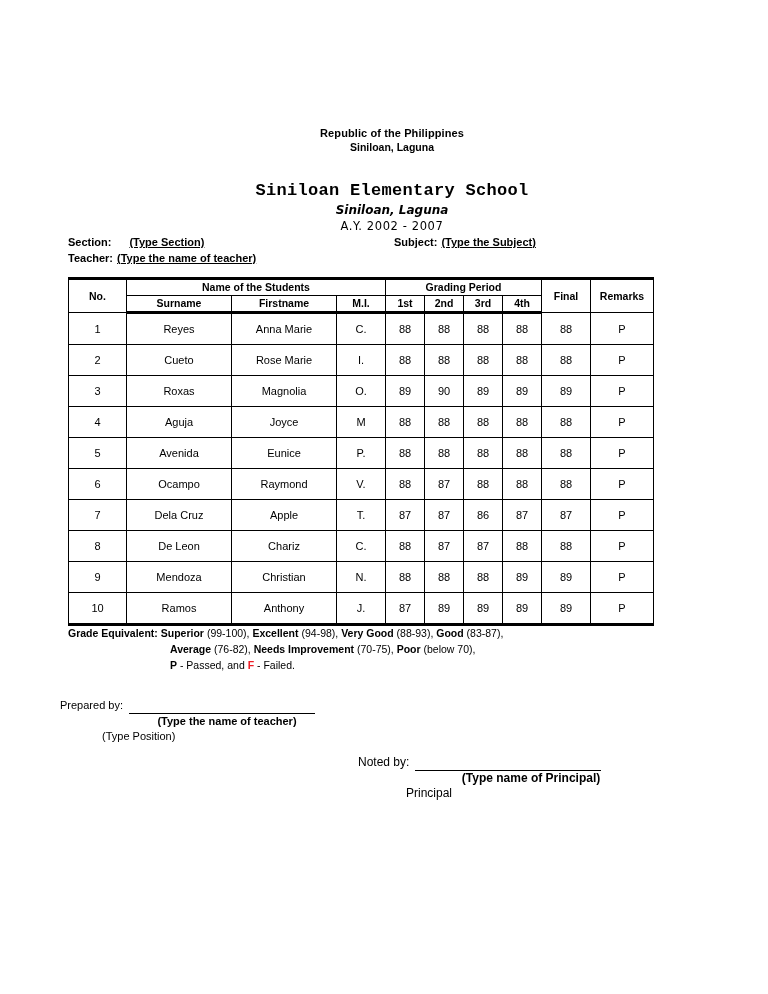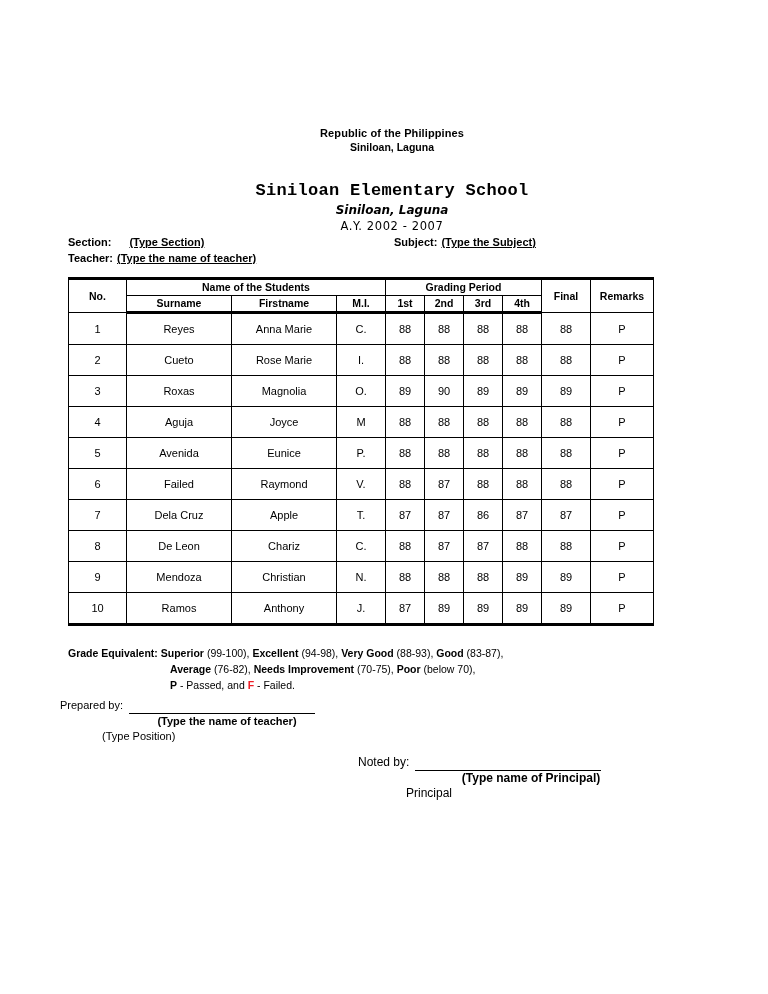--- a/index.html
+++ b/index.html
@@ -144,21 +144,21 @@
   .cell-mi { width: 48px; }
   .cell-q { width: 38px; }
   .cell-final { width: 48px; font-weight: bold; }
   .cell-remarks { width: 62px; font-weight: bold; }
   .last-row > td { border-bottom: 3px solid #000; }
 
   
   .legend {
     position: absolute;
     left: 68px;
-    top: 645px;
+    top: 625px;
     width: 640px;
     font-size: 10.5px;
     line-height: 16px;
   }
   .legend-line { white-space: nowrap; }
   .legend-l2 { padding-left: 102px; }
   .legend-l3 { padding-left: 102px; }
   .lg-b { font-weight: bold; }
   .lg-f { font-weight: bold; color: #ee1c25; }
 
@@ -310,21 +310,21 @@
           <td class="cell-mi">P.</td>
           <td class="cell-q">88</td>
           <td class="cell-q">88</td>
           <td class="cell-q">88</td>
           <td class="cell-q">88</td>
           <td class="cell-final">88</td>
           <td class="cell-remarks">P</td>
         </tr>
         <tr>
           <td class="cell-no">6</td>
-          <td class="cell-surname">Failed</td>
+          <td class="cell-surname">Ocampo</td>
           <td class="cell-first">Raymond</td>
           <td class="cell-mi">V.</td>
           <td class="cell-q">88</td>
           <td class="cell-q">87</td>
           <td class="cell-q">88</td>
           <td class="cell-q">88</td>
           <td class="cell-final">88</td>
           <td class="cell-remarks">P</td>
         </tr>
         <tr>

